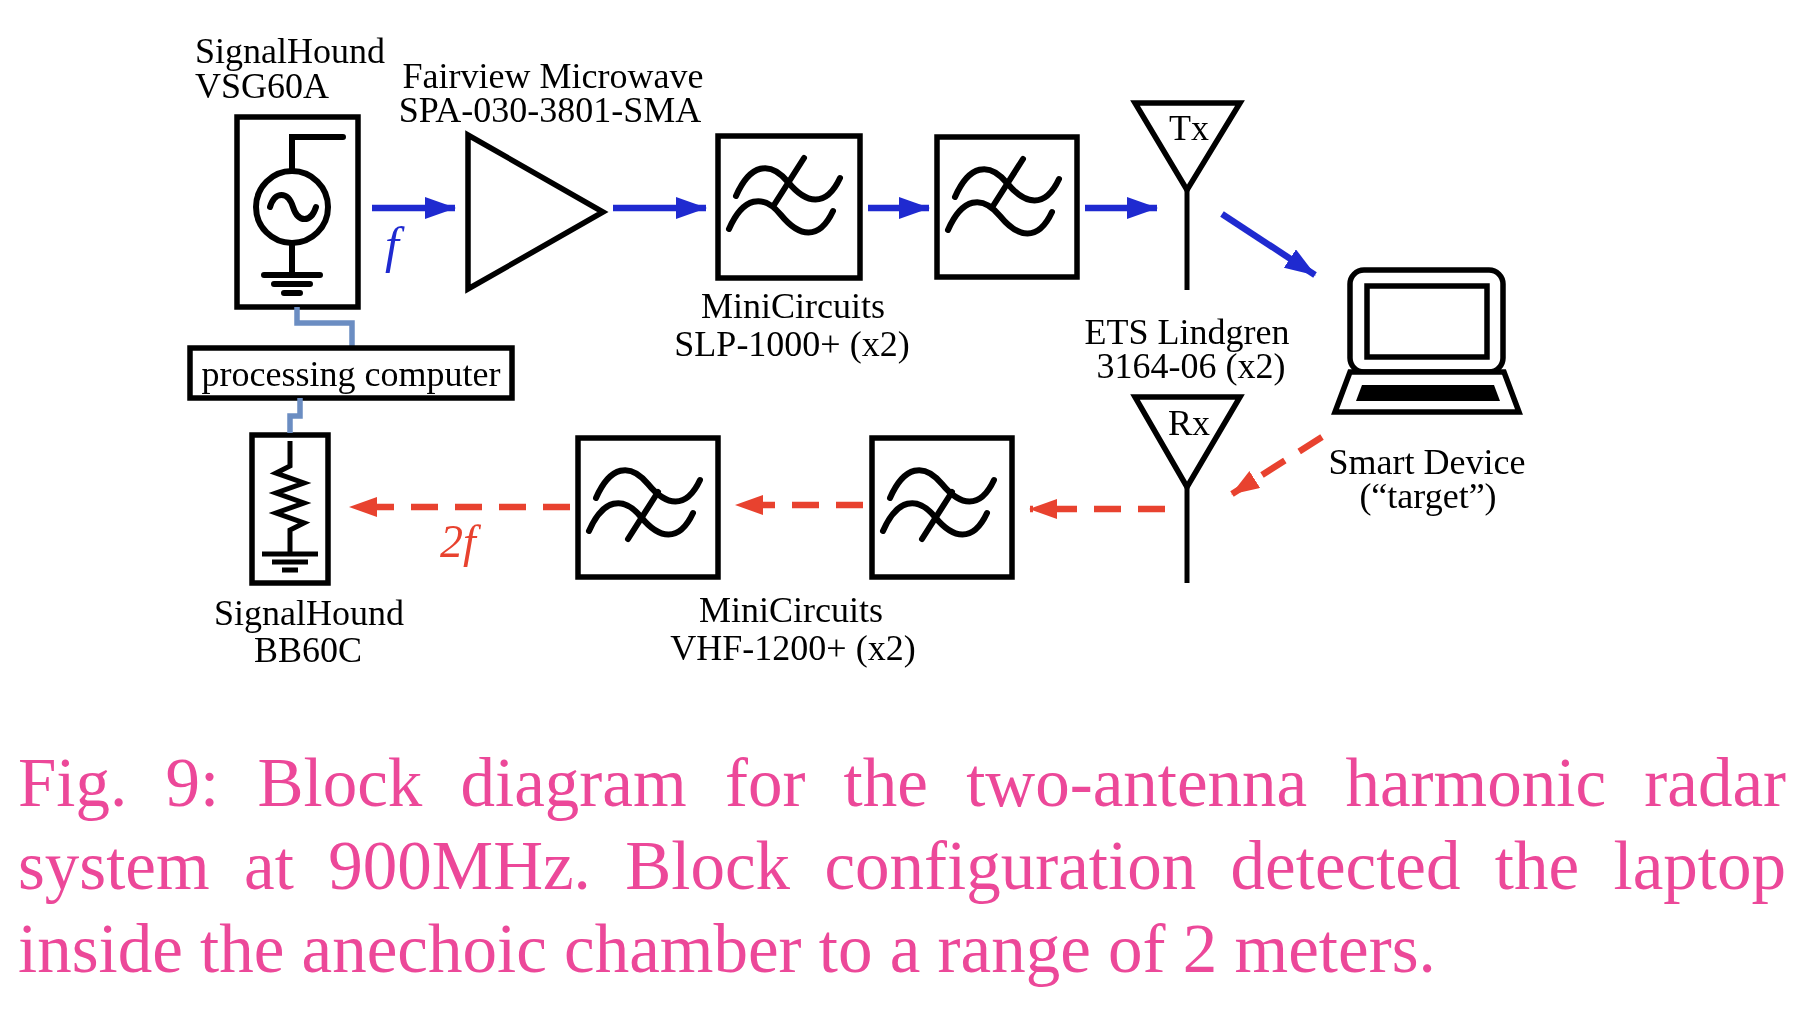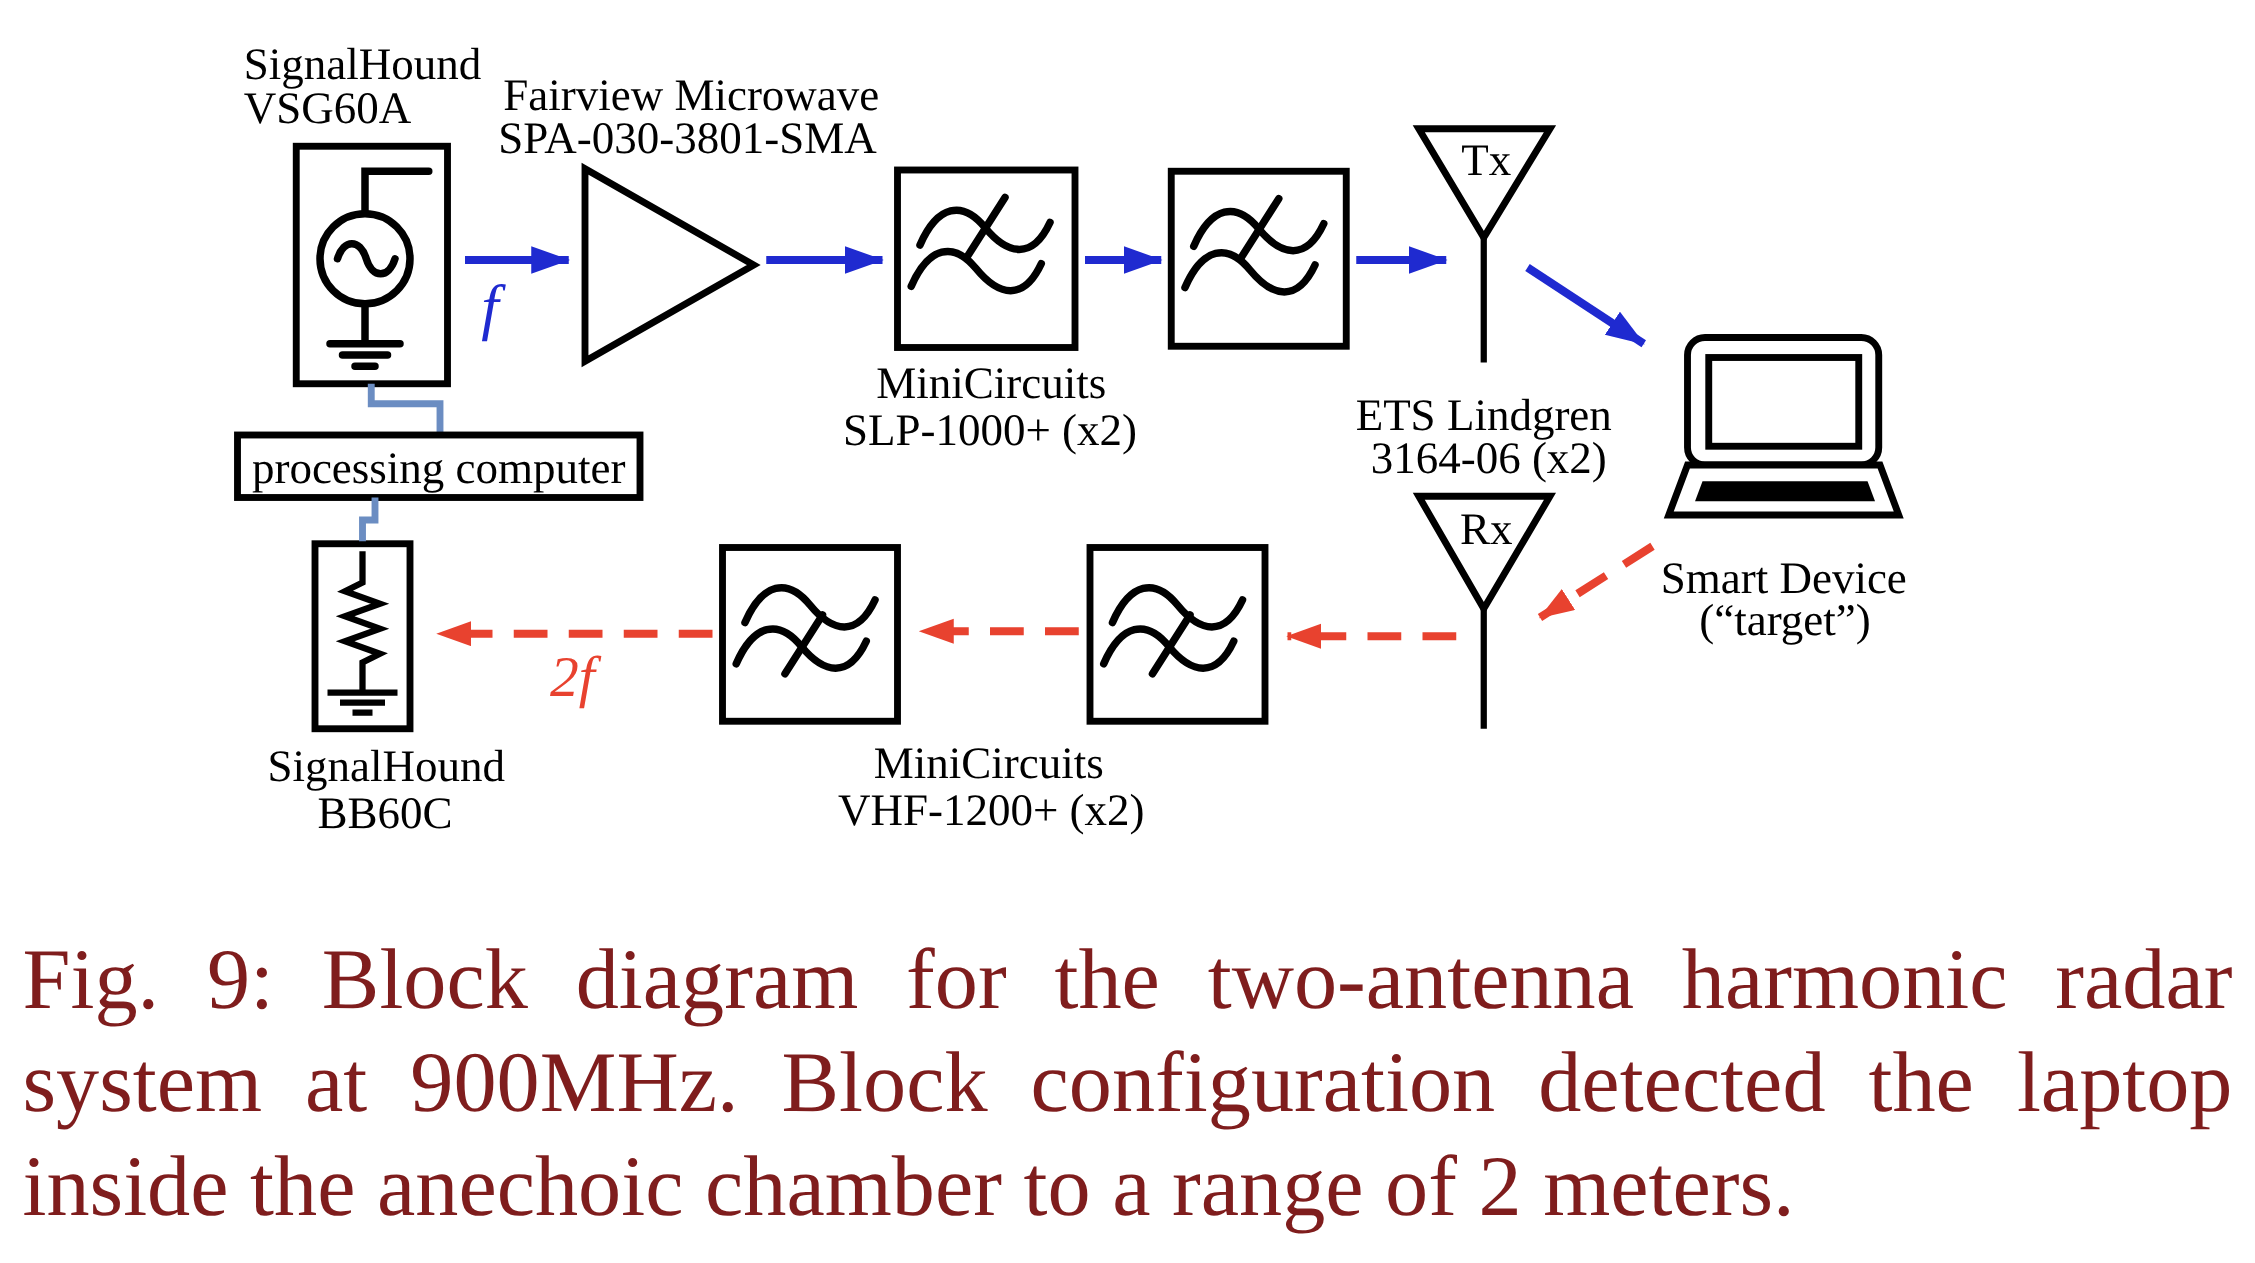--- a/index.html
+++ b/index.html
@@ -14,21 +14,21 @@
   .lbl-c{text-anchor:middle;}
   .sig{font-family:"Liberation Serif",serif;font-style:italic;font-size:50px;}
   .sig-f{fill:var(--transmit-path,#1f2ad0);}
   .sig-2f{fill:var(--receive-path,#e8422f);font-size:46px;}
   .tx-line{stroke:var(--transmit-path,#1f2ad0);stroke-width:6.5;fill:none;marker-end:url(#ab);}
   .rx-line{stroke:var(--receive-path,#e8422f);stroke-width:6.5;fill:none;stroke-dasharray:27 17;marker-end:url(#ar);}
   .usb{stroke:var(--usb-link,#6b8dc2);stroke-width:5.5;fill:none;}
 
   
   .caption{position:absolute;left:18px;top:742px;width:1768px;
-           font-family:"Liberation Serif",serif;font-size:69px;line-height:83px;color:#7f1d1d;}
+           font-family:"Liberation Serif",serif;font-size:69px;line-height:83px;color:#ec4899;}
   .cap-line{text-align:justify;text-align-last:justify;white-space:normal;}
   .cap-line.last{text-align:center;text-align-last:left;}
 </style>
 </head>
 <body>
 
 <div class="figure">
 
   <svg width="1804" height="700" viewBox="0 0 1804 700" xmlns="http://www.w3.org/2000/svg">
     <defs>

